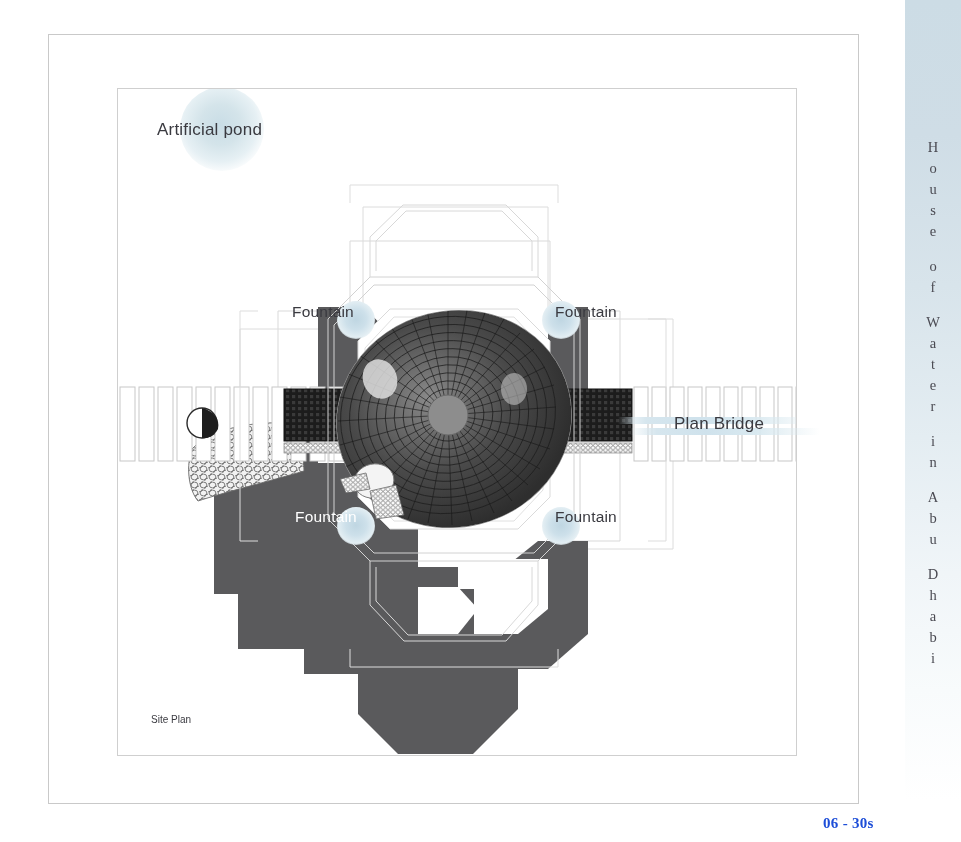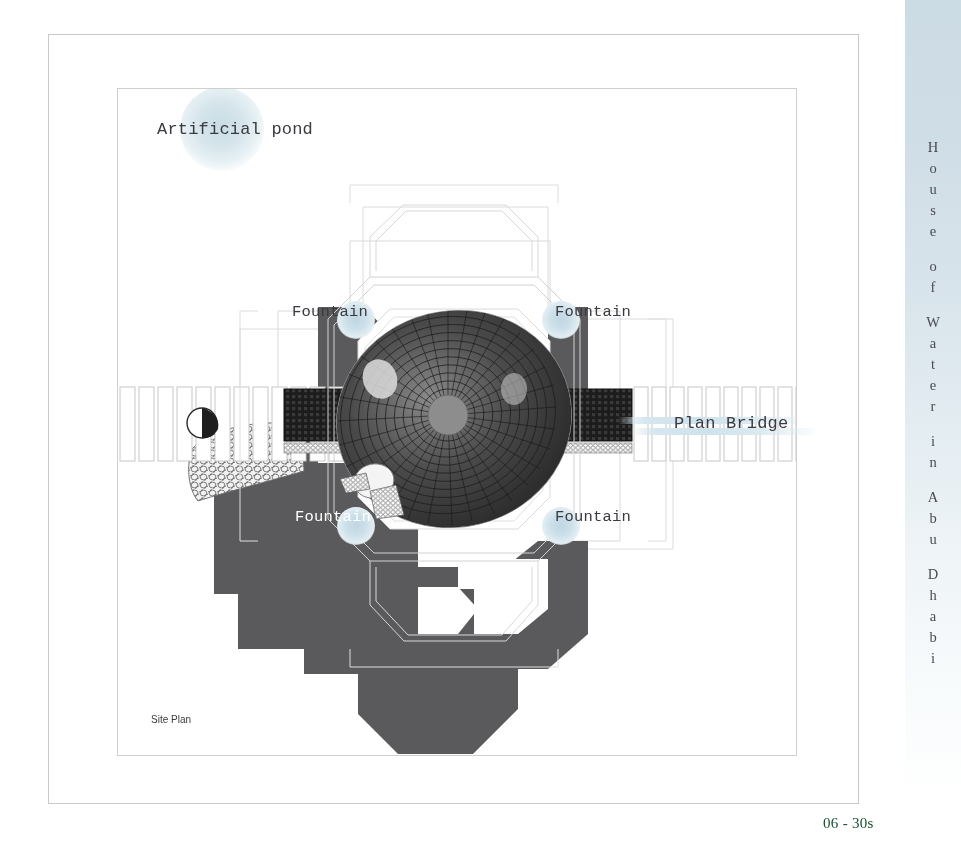--- a/index.html
+++ b/index.html
@@ -69,27 +69,28 @@
   .side-title .sp {
     display: block;
     height: 14px;
   }
   
   .page-num {
     position: absolute;
     left: 823px; top: 815px;
     font-family: "Liberation Serif", serif;
     font-size: 15px;
-    color: #14532d;
+    color: #1d4ed8;
     letter-spacing: 0.3px;
+    font-weight: bold;
   }
   
   .lbl {
     position: absolute;
-    font-family: Liberation Mono, monospace;
+    font-family: Liberation Sans, sans-serif;
     font-size: 15.5px;
     color: #3a3a40;
     white-space: nowrap;
     letter-spacing: 0.2px;
     z-index: 40;
   }
   .lbl.big { font-size: 17px; }
   .lbl.white { color: #ffffff; }
   .sitelabel {
     position: absolute;

